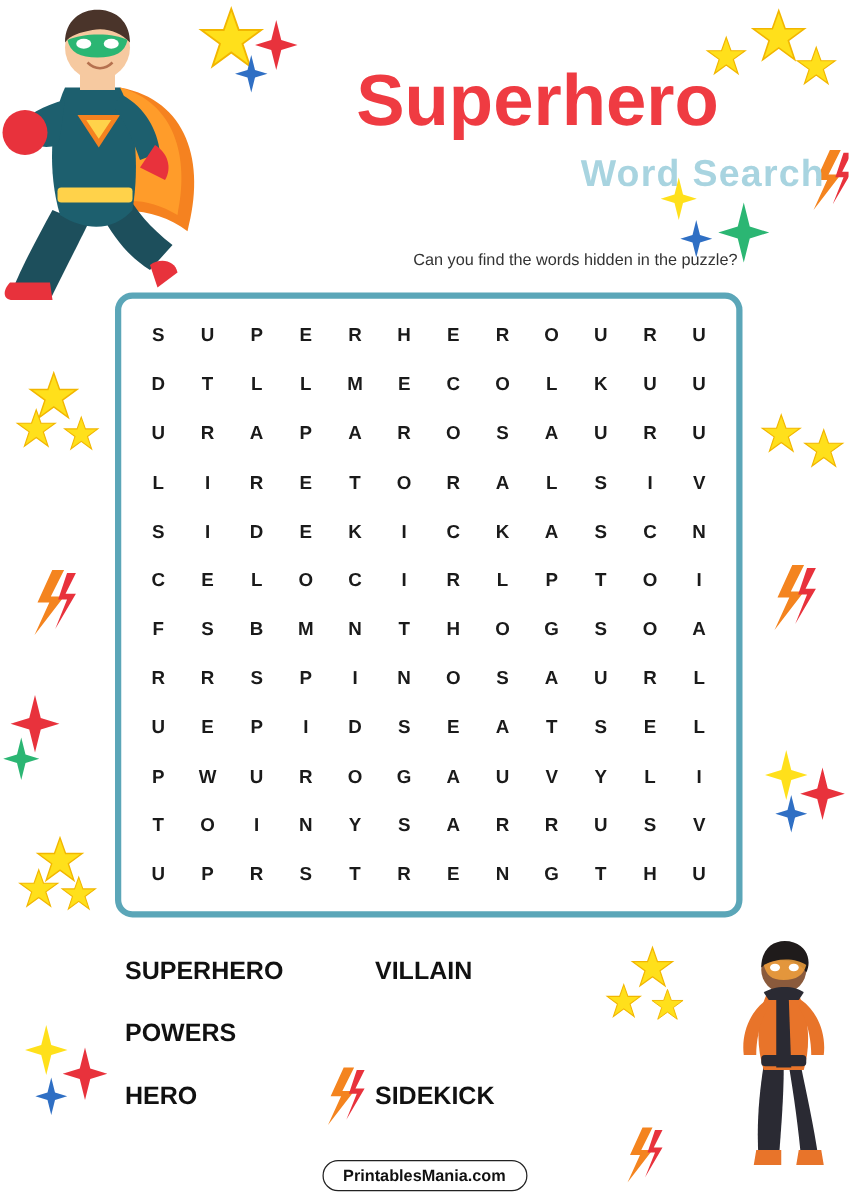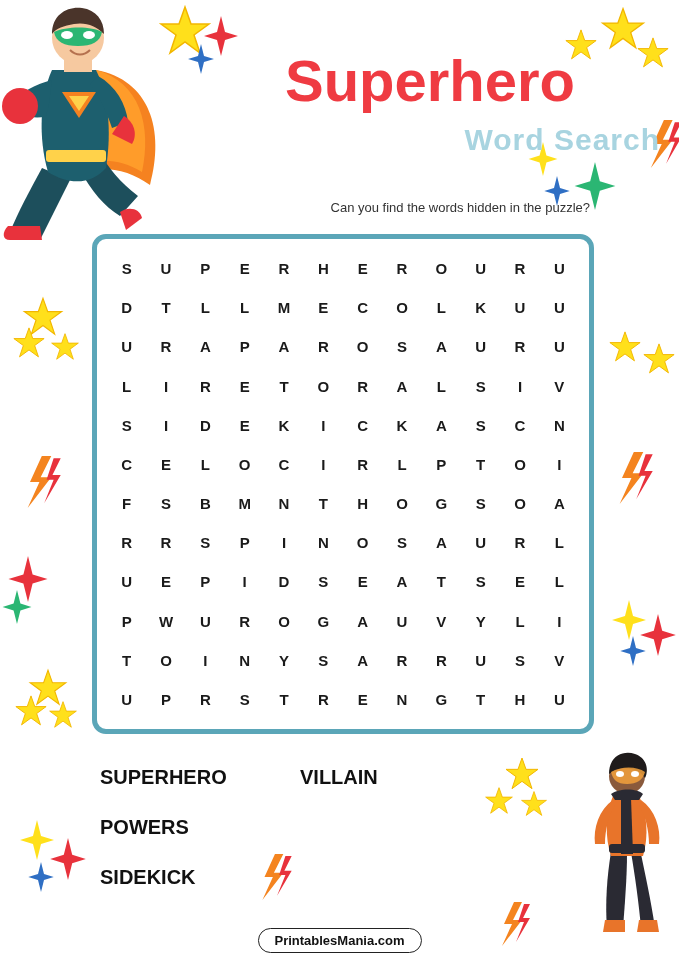--- a/index.html
+++ b/index.html
@@ -454,19 +454,20 @@
 
   <div class="wordlist" id="wordlist">
       <div class="wl-row">
         <div class="wl-col"><span class="word">SUPERHERO</span></div>
         <div class="wl-col"><span class="word">VILLAIN</span></div>
       </div>
       <div class="wl-row">
         <div class="wl-col"><span class="word">POWERS</span></div>
       </div>
       <div class="wl-row">
+        <div class="wl-col"><span class="word">HERO</span></div>
         <div class="wl-col"><span class="word">SIDEKICK</span></div>
       </div>
     </div>
 
   <div class="footer">PrintablesMania.com</div>
 
 </div>
 
 </body></html>

